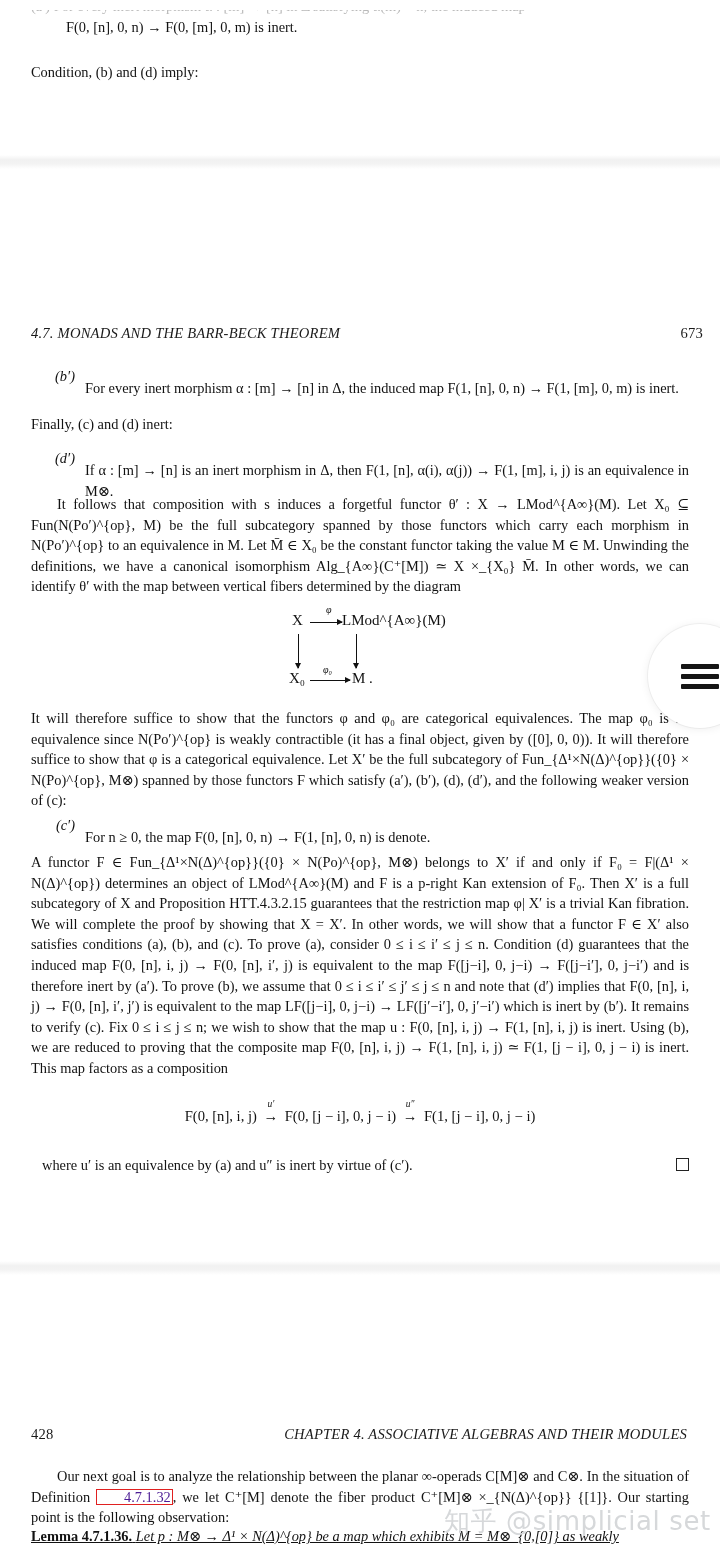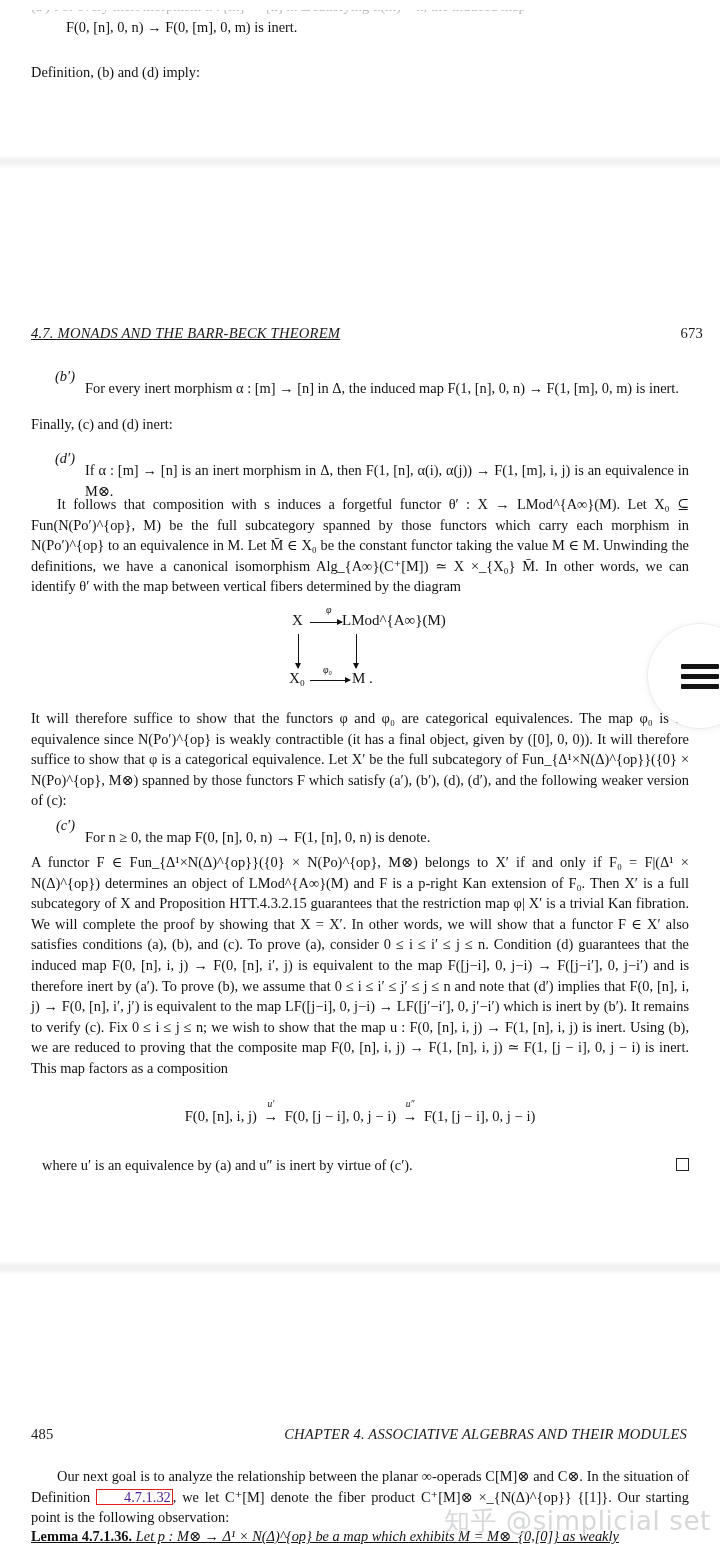--- a/index.html
+++ b/index.html
@@ -35,21 +35,21 @@
   .page-top { top: -22px; height: 150px; }
 
   
   .runhead {
     position: absolute; left: 0; width: 720px;
     font-style: italic;
     font-size: 14.6px;
     letter-spacing: .2px;
     color: #1a1a1a;
   }
-  .runhead .rh-left  { position: absolute; left: 31px;  white-space: nowrap; text-decoration: underline; }
+  .runhead .rh-left  { position: absolute; left: 31px;  white-space: nowrap; }
   .runhead .rh-right { position: absolute; right: 33px; white-space: nowrap; }
   .runhead .rh-num-left { position: absolute; left: 31px; font-style: normal; }
   .runhead .rh-num-right{ position: absolute; right: 17px; font-style: normal; }
 
   
   .blk {
     position: absolute;
     left: 31px;
     width: 658px;
     font-size: 14.4px;
@@ -170,21 +170,21 @@
   }
 </style>
 </head>
 <body>
 
 <div class="viewer">
 
   <div class="page page-top">
     <div class="blk" style="top:18px; left:31px; width:658px; color:#b9b9b9;">(a′) For every inert morphism α : [m] → [n] in Δ satisfying α(m) = n, the induced map</div>
     <div class="blk" style="top:39px; left:66px; width:620px;">F(0, [n], 0, n) → F(0, [m], 0, m) is inert.</div>
-    <div class="blk" style="top:84px; left:31px; width:658px;">Definition, (b) and (d) imply:</div>
+    <div class="blk" style="top:84px; left:31px; width:658px;">Condition, (b) and (d) imply:</div>
   </div>
 
   <div class="page-gap g1"></div>
 
   <div class="page page-a">
 
     <div class="runhead" style="top:155px;">
       <span class="rh-left">4.7.   MONADS AND THE BARR-BECK THEOREM</span>
       <span class="rh-num-right">673</span>
     </div>
@@ -242,21 +242,21 @@
     <div class="blk" style="top:985px; width:600px;margin-left:11px;">where u′ is an equivalence by (a) and u″ is inert by virtue of (c′).</div>
 
     <div class="qed" style="top:988px;"></div>
   </div>
 
   <div class="page-gap g2"></div>
 
   <div class="page page-b">
 
     <div class="runhead" style="top:150px;">
-      <span class="rh-num-left">485</span>
+      <span class="rh-num-left">428</span>
       <span class="rh-right">CHAPTER 4.   ASSOCIATIVE ALGEBRAS AND THEIR MODULES</span>
     </div>
 
     <div class="blk indent" style="top:190px;">
       <span>Our next goal is to analyze the relationship between the planar ∞-operads C[M]⊗ and C⊗. In the situation of Definition </span><a class="pdflink" href="#">4.7.1.32</a><span>, we let C⁺[M] denote the fiber product C⁺[M]⊗ ×_{N(Δ)^{op}} {[1]}. Our starting point is the following observation:</span>
     </div>
 
     <div class="blk" style="top:250px;text-decoration:underline;">
       <span class="bold">Lemma 4.7.1.36.</span>
       <span class="mathit">Let p : M⊗ → Δ¹ × N(Δ)^{op} be a map which exhibits M = M⊗_{0,[0]} as weakly</span>

